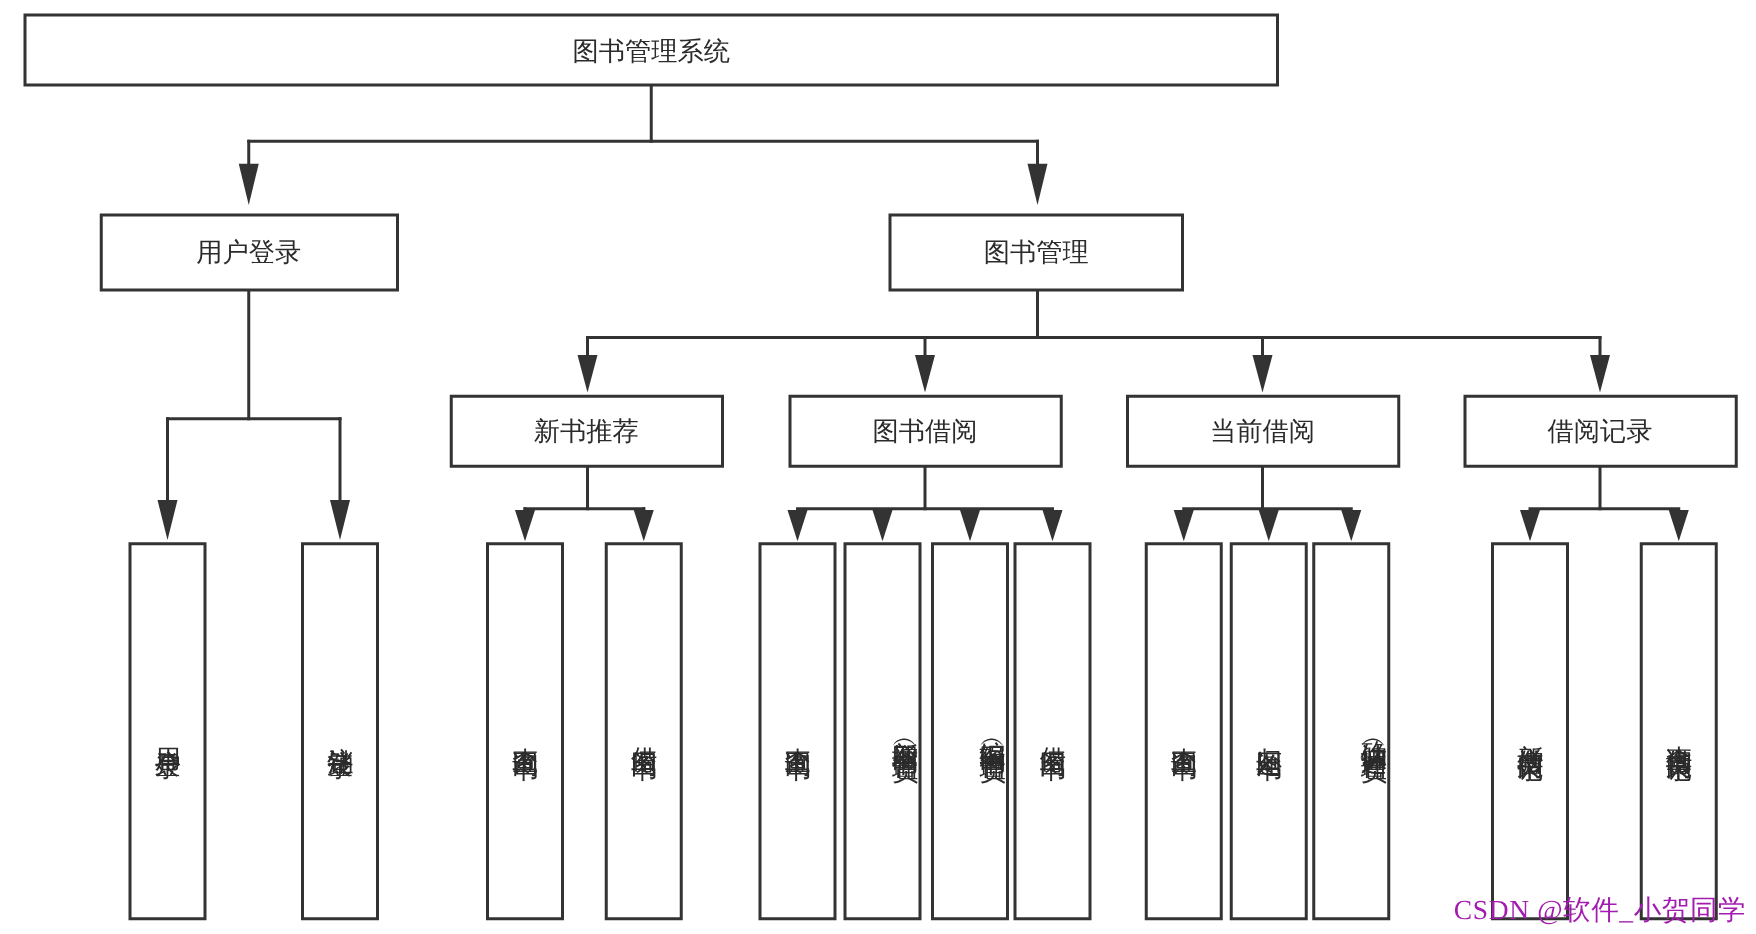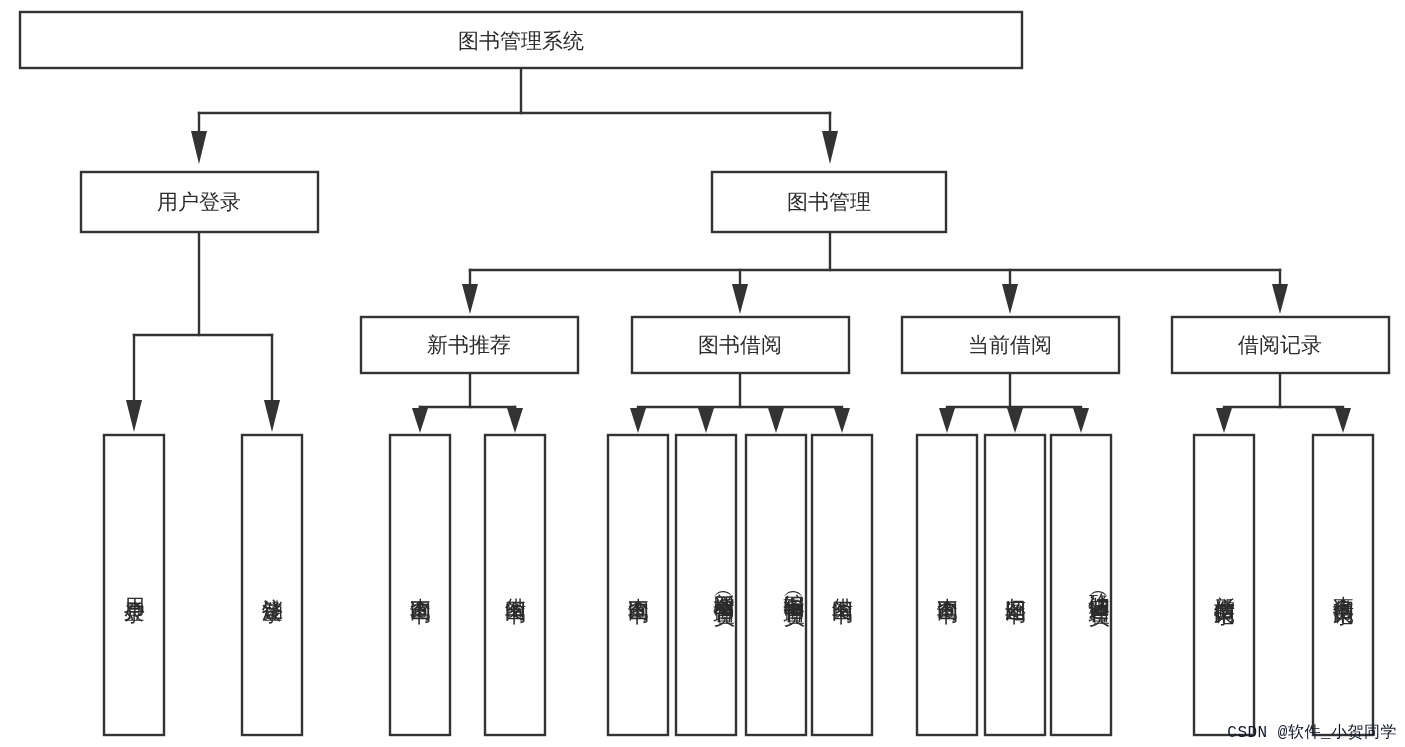--- a/index.html
+++ b/index.html
@@ -59,23 +59,23 @@
     line-height: 1.18;
     letter-spacing: 2px;
     color: #2b2b2b;
     white-space: nowrap;
     pointer-events: none;
   }
   .watermark {
     position: absolute;
     right: 8px;
     bottom: 4px;
-    font-family: Liberation Mono, monospace;
-    font-size: 16px;
-    color: #0f172a;
+    font-family: Liberation Serif, serif;
+    font-size: 22px;
+    color: #a21caf;
     letter-spacing: 0.5px;
     user-select: none;
   }
 </style>
 </head>
 <body>
 
 <div id="diagram-root">
 
   <svg class="diagram" viewBox="0 0 1405 747">

